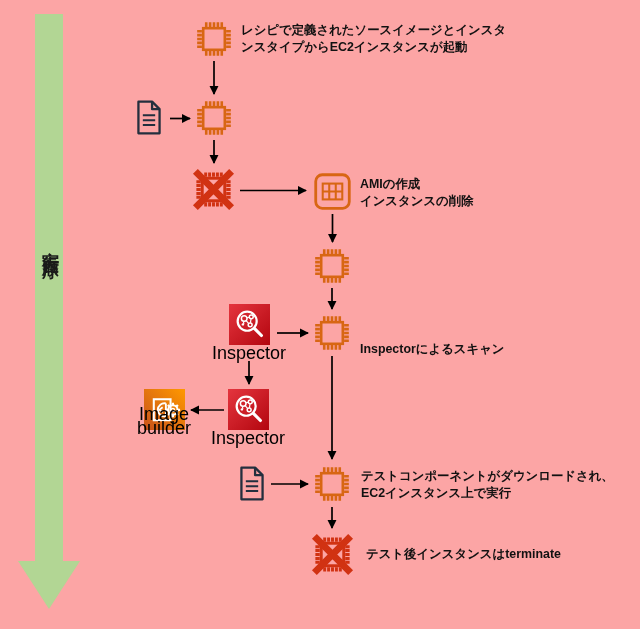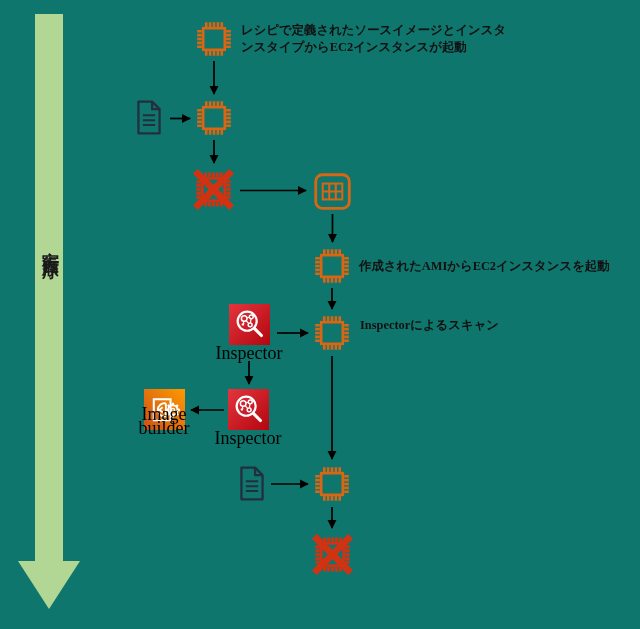--- a/index.html
+++ b/index.html
@@ -1,18 +1,18 @@
 <!DOCTYPE html>
 <html><head>
 <meta charset="utf-8">
 <style>
   html,body{margin:0;padding:0;background:#fff;}
   #canvas{
-    position:relative;width:640px;height:629px;background:#0f766e;overflow:hidden;
-    font-family:Liberation Serif, serif;
+    position:relative;width:640px;height:629px;background:#fca5a5;overflow:hidden;
+    font-family:Liberation Sans, sans-serif;
   }
   
   .tl-bar{position:absolute;left:35px;top:14px;width:28px;height:547px;background:#B2D694;}
   .tl-head{position:absolute;left:18px;top:561px;width:0;height:0;
     border-left:31px solid transparent;border-right:31px solid transparent;
     border-top:48px solid #B2D694;}
   .tl-label{position:absolute;left:39px;top:239px;writing-mode:vertical-rl;text-orientation:upright;
     font-size:17px;font-weight:700;letter-spacing:3px;color:#1a1a1a;}
   
   .connectors{position:absolute;left:0;top:0;}
@@ -207,20 +207,24 @@
         <g stroke="#D13212" fill="none">
       <rect x="11.5" y="11.5" width="23" height="23" stroke-width="3"></rect>
       <path stroke-width="3" d="M15,5.5V10 M19,5.5V10 M23,5.5V10 M27,5.5V10 M31,5.5V10 M15,36V40.5 M19,36V40.5 M23,36V40.5 M27,36V40.5 M31,36V40.5 M5.5,15H10 M5.5,19H10 M5.5,23H10 M5.5,27H10 M5.5,31H10 M36,15H40.5 M36,19H40.5 M36,23H40.5 M36,27H40.5 M36,31H40.5"></path>
       <path stroke-width="7" d="M4.5,4.5 41.5,41.5 M41.5,4.5 4.5,41.5"></path>
     </g>
       </svg>
   </div>
 
   <div class="step" style="left:241px;top:22px">レシピで定義されたソースイメージとインスタ
 ンスタイプからEC2インスタンスが起動</div>
-  <div class="step" style="left:359px;top:258px">作成されたAMIからEC2インスタンスを起動</div>
-  <div class="step" style="left:360px;top:317px">Inspectorによるスキャン</div>
+  <div class="step" style="left:360px;top:176px">AMIの作成
+インスタンスの削除</div>
+  <div class="step" style="left:360px;top:341px">Inspectorによるスキャン</div>
+  <div class="step" style="left:361px;top:468px">テストコンポーネントがダウンロードされ、
+EC2インスタンス上で実行</div>
+  <div class="step" style="left:366px;top:546px">テスト後インスタンスはterminate</div>
 
   <div class="svc-label" style="left:209px;top:346px;width:80px">Inspector</div>
   <div class="svc-label" style="left:208px;top:431px;width:80px">Inspector</div>
   <div class="svc-label" style="left:114px;top:407px;width:100px">Image builder</div>
 
 </div>
 
 </body></html>

